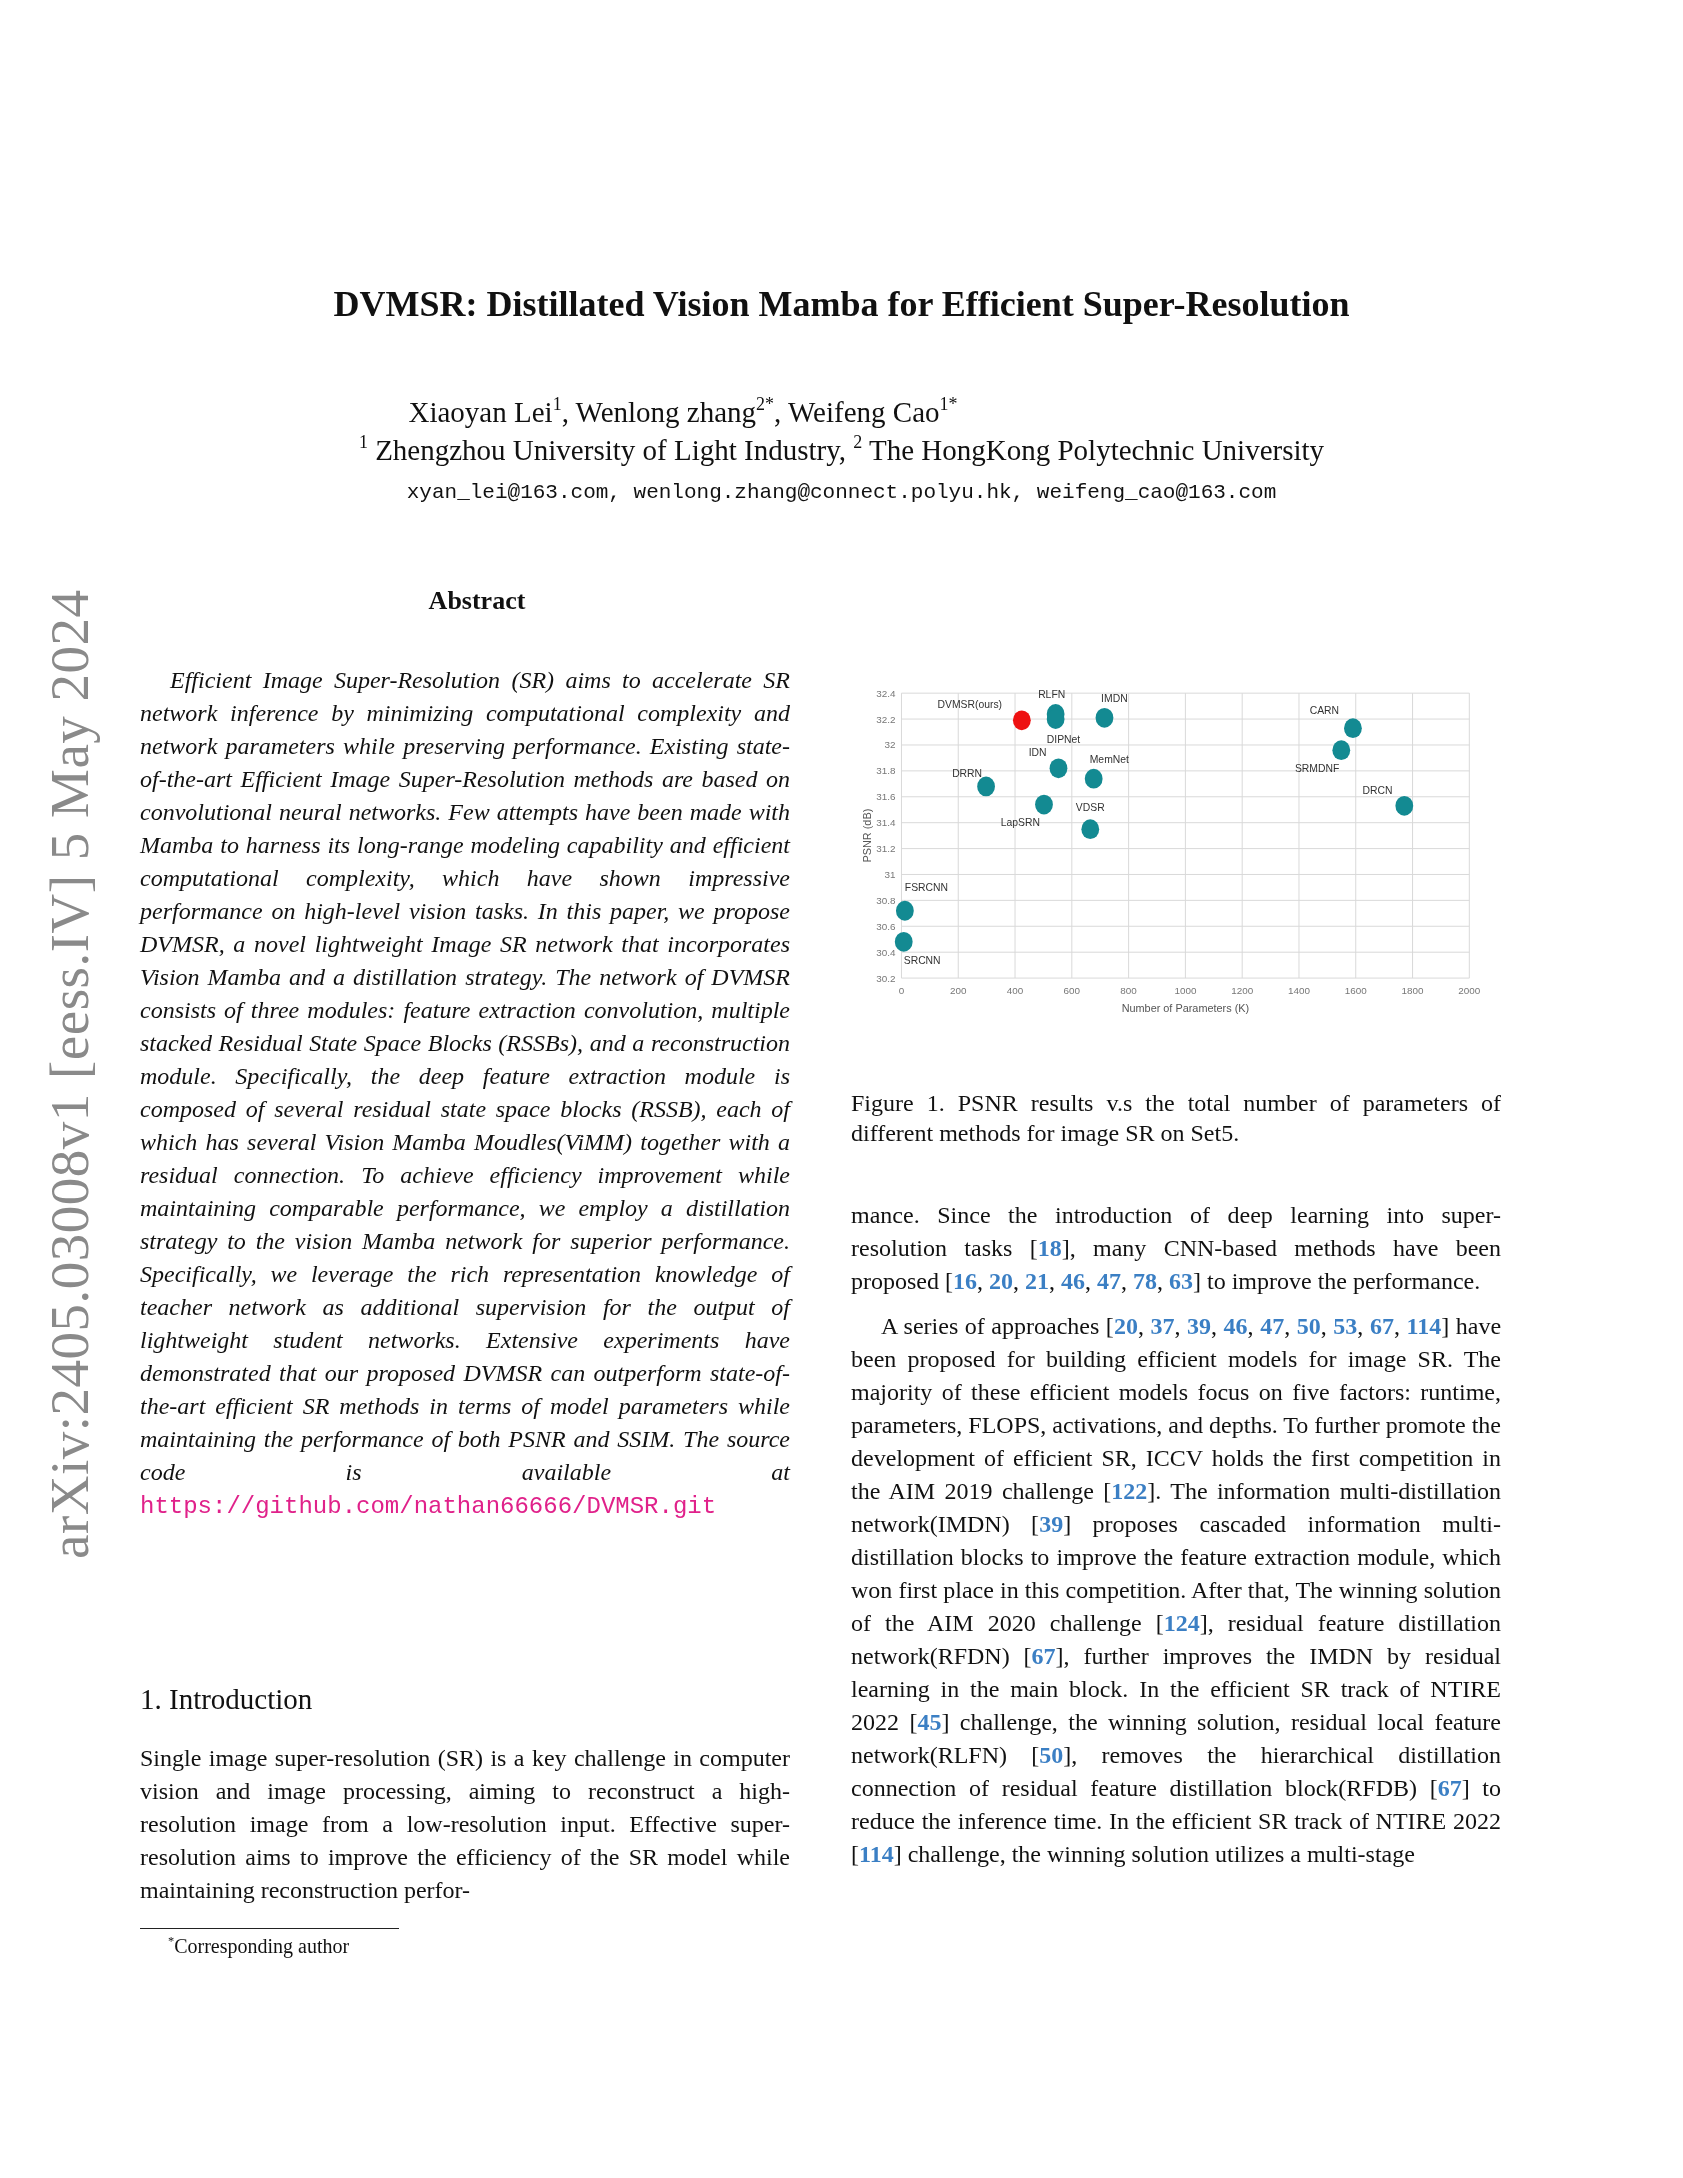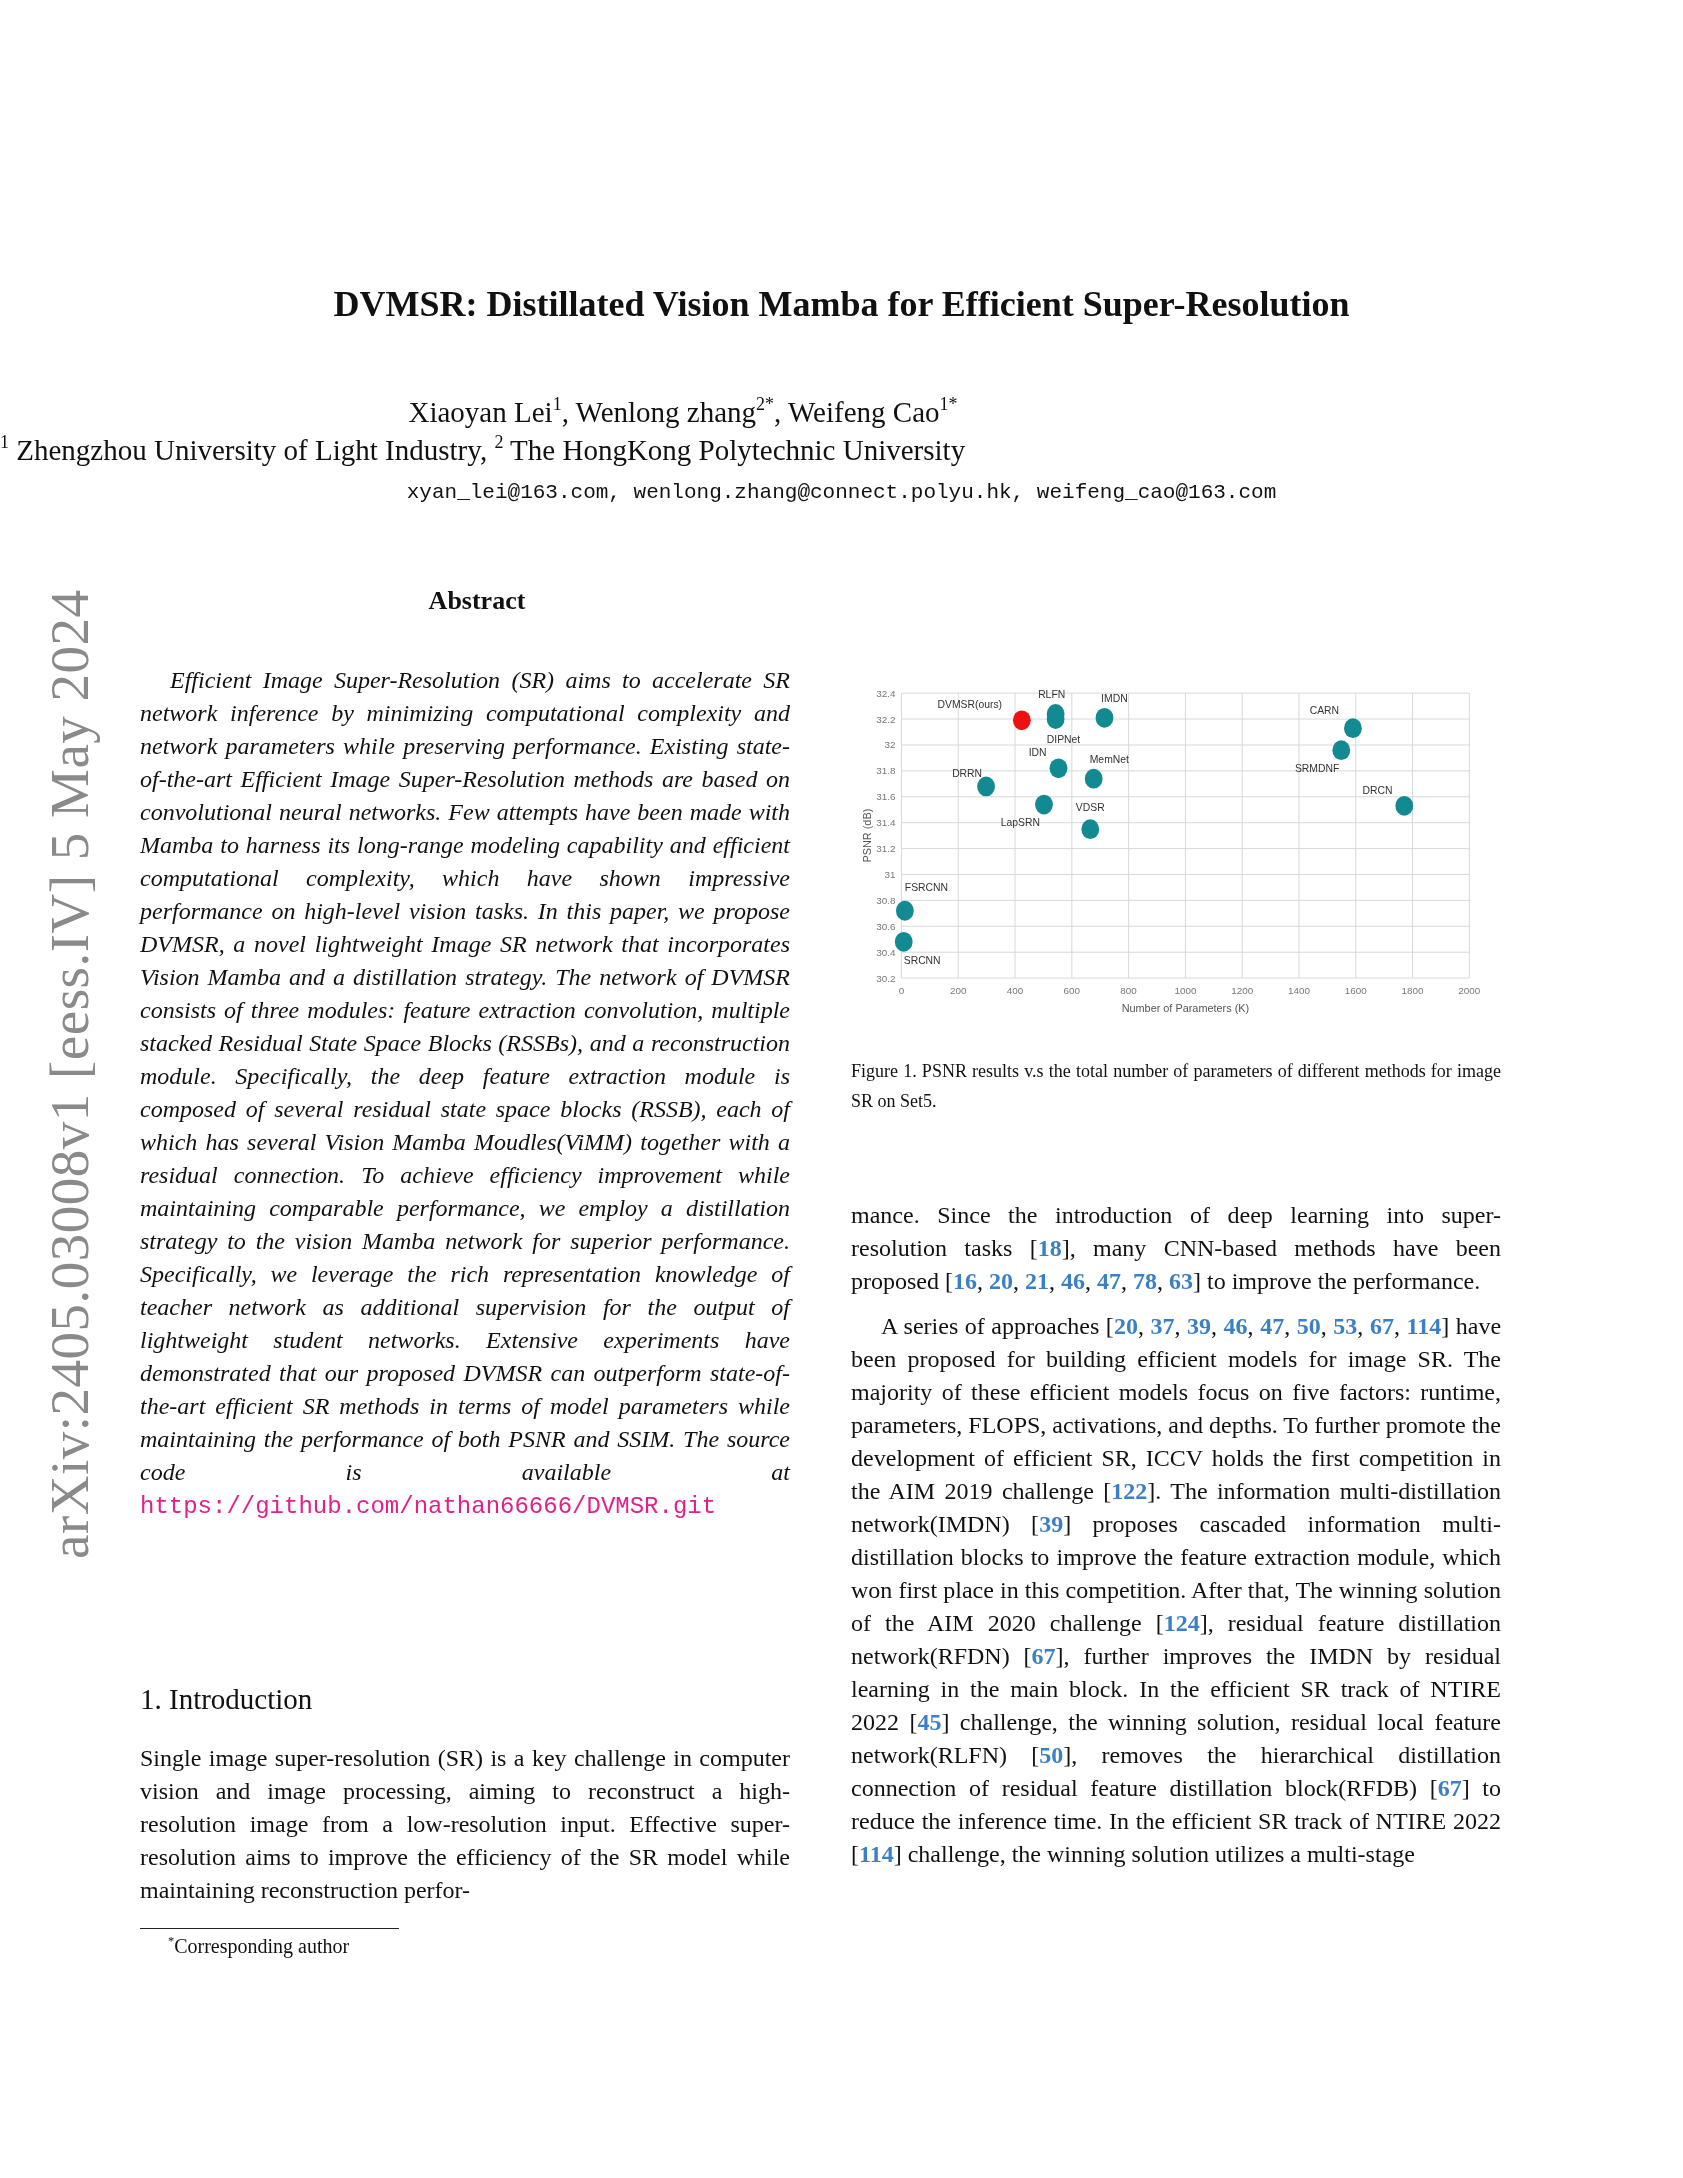--- a/index.html
+++ b/index.html
@@ -1,34 +1,34 @@
 <!DOCTYPE html>
 <html><head>
 <meta charset="utf-8">
 <style>
   html, body { margin: 0; padding: 0; background: #ffffff; }
   body { width: 1683px; height: 2178px; position: relative; overflow: hidden; font-family: "Liberation Serif", serif; color: #111; }
   .arxiv-stamp { position: absolute; left: 38px; top: 1559px; transform-origin: 0 0; transform: rotate(-90deg); font-family: "Liberation Serif", serif; font-size: 55px; color: #8a8a8a; white-space: nowrap; letter-spacing: 0.5px; }
   .title { position: absolute; top: 283px; left: 0; width: 1683px; text-align: center; font-size: 36px; font-weight: bold; }
   .authors { position: absolute; top: 396px; left: 0; width: 1366px; text-align: center; font-size: 29px; }
-  .affil { position: absolute; top: 434px; left: 0; width: 1683px; font-size: 29px; }
+  .affil { position: absolute; top: 434px; left: 0; width: 1683px; text-align: center; font-size: 29px; }
   .emails { position: absolute; top: 481px; left: 0; width: 1683px; text-align: center; font-family: "Liberation Mono", monospace; font-size: 21px; }
   sup { font-size: 0.62em; vertical-align: 0.65em; line-height: 0; }
   .col { position: absolute; width: 650px; font-size: 24px; line-height: 33px; text-align: justify; }
   .col-left { left: 140px; }
   .col-right { left: 851px; }
   .abs-head { position: absolute; top: 586px; left: 152px; width: 650px; text-align: center; font-size: 26px; font-weight: bold; }
   .abstract { top: 644px; font-style: italic; text-indent: 30px; margin-top: 20px; }
   .abstract .url { font-family: "Liberation Mono", monospace; font-style: normal; color: #e0218a; font-size: 24px; }
   .sec-head { position: absolute; top: 1683px; left: 140px; font-size: 29px; font-weight: normal; }
   .intro { top: 1742px; }
   .footnote-rule { position: absolute; top: 1928px; left: 140px; width: 259px; border-top: 1.5px solid #222; }
   .footnote { position: absolute; top: 1935px; left: 168px; font-size: 20px; }
   .figure { position: absolute; left: 851px; top: 679px; width: 650px; height: 337px; }
-  .caption { top: 1056px; font-size: 18px; line-height: 30px; }
+  .caption { top: 1088px; font-size: 24px; line-height: 30px; }
   .right-text { top: 1199px; }
   .right-text p { margin: 0; }
   .right-text p.indent { text-indent: 30px; margin-top: 12px; }
   .cite { color: #3b7fc4; font-weight: bold; }
   .chart-svg text { font-family: "Liberation Sans", sans-serif; }
 </style>
 </head>
 <body>
 
 <div class="arxiv-stamp">arXiv:2405.03008v1  [eess.IV]  5 May 2024</div>

